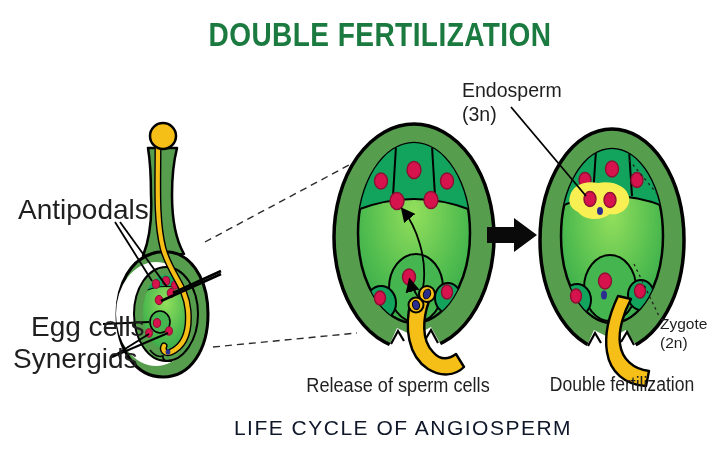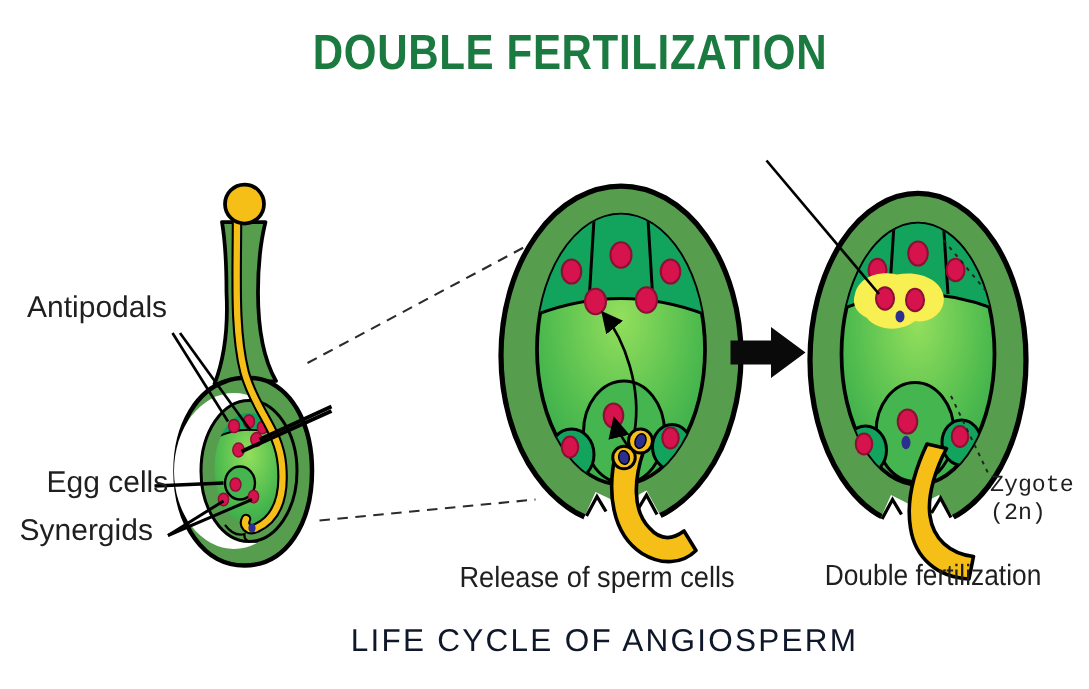--- a/index.html
+++ b/index.html
@@ -6,23 +6,23 @@
   .canvas{
     position:relative;width:726px;height:459px;background:#fff;overflow:hidden;
     font-family:"Liberation Sans",sans-serif;color:var(--text-dark,#1f1f1f);
   }
   .canvas svg{position:absolute;left:0;top:0;}
   .title{
     position:absolute;left:380px;top:16px;transform:translateX(-50%) scaleX(.85);
     font-size:33px;font-weight:bold;letter-spacing:.5px;white-space:nowrap;
     color:var(--title-green,#1b7a40);
   }
-  .lbl{position:absolute;font-size:20px;line-height:1.15;white-space:nowrap;}
+  .lbl{position:absolute;font-size:28px;line-height:1.15;white-space:nowrap;}
   .lbl-endosperm{left:462px;top:78px;font-size:19.5px;line-height:24px;}
-  .lbl-zygote{left:660px;top:314px;font-size:15.5px;line-height:19px;font-family:Liberation Mono, monospace;}
+  .lbl-zygote{left:660px;top:314px;font-size:15.5px;line-height:19px;}
   .lbl-antipodals{left:18px;top:194px;}
   .lbl-polar{left:210px;top:248px;}
   .lbl-egg{left:31px;top:311px;}
   .lbl-synergids{left:13px;top:343px;}
   .cap{position:absolute;font-size:19.5px;white-space:nowrap;}
   .cap-release{left:398px;top:374px;transform:translateX(-50%) scaleX(.93);}
   .cap-double{left:622px;top:373px;transform:translateX(-50%) scaleX(.90);}
   .footer{
     position:absolute;left:403px;top:416px;transform:translateX(-50%);
     font-size:21px;letter-spacing:1.5px;color:#0f172a;white-space:nowrap;
@@ -197,20 +197,24 @@
 
     <line x1="511" y1="107" x2="586" y2="196" stroke="#000" stroke-width="1.8"></line>
   </svg>
 
   <div class="title">DOUBLE FERTILIZATION</div>
 
   <div class="lbl lbl-antipodals">Antipodals</div>
   <div class="lbl lbl-egg">Egg cells</div>
   <div class="lbl lbl-synergids">Synergids</div>
 
+  <div class="lbl lbl-endosperm">
+    <div>Endosperm</div>
+    <div>(3n)</div>
+  </div>
 
   <div class="lbl lbl-zygote">
     <div>Zygote</div>
     <div>(2n)</div>
   </div>
 
   <div class="cap cap-release">Release of sperm cells</div>
   <div class="cap cap-double">Double fertilization</div>
 
   <div class="footer">LIFE CYCLE OF ANGIOSPERM</div>

